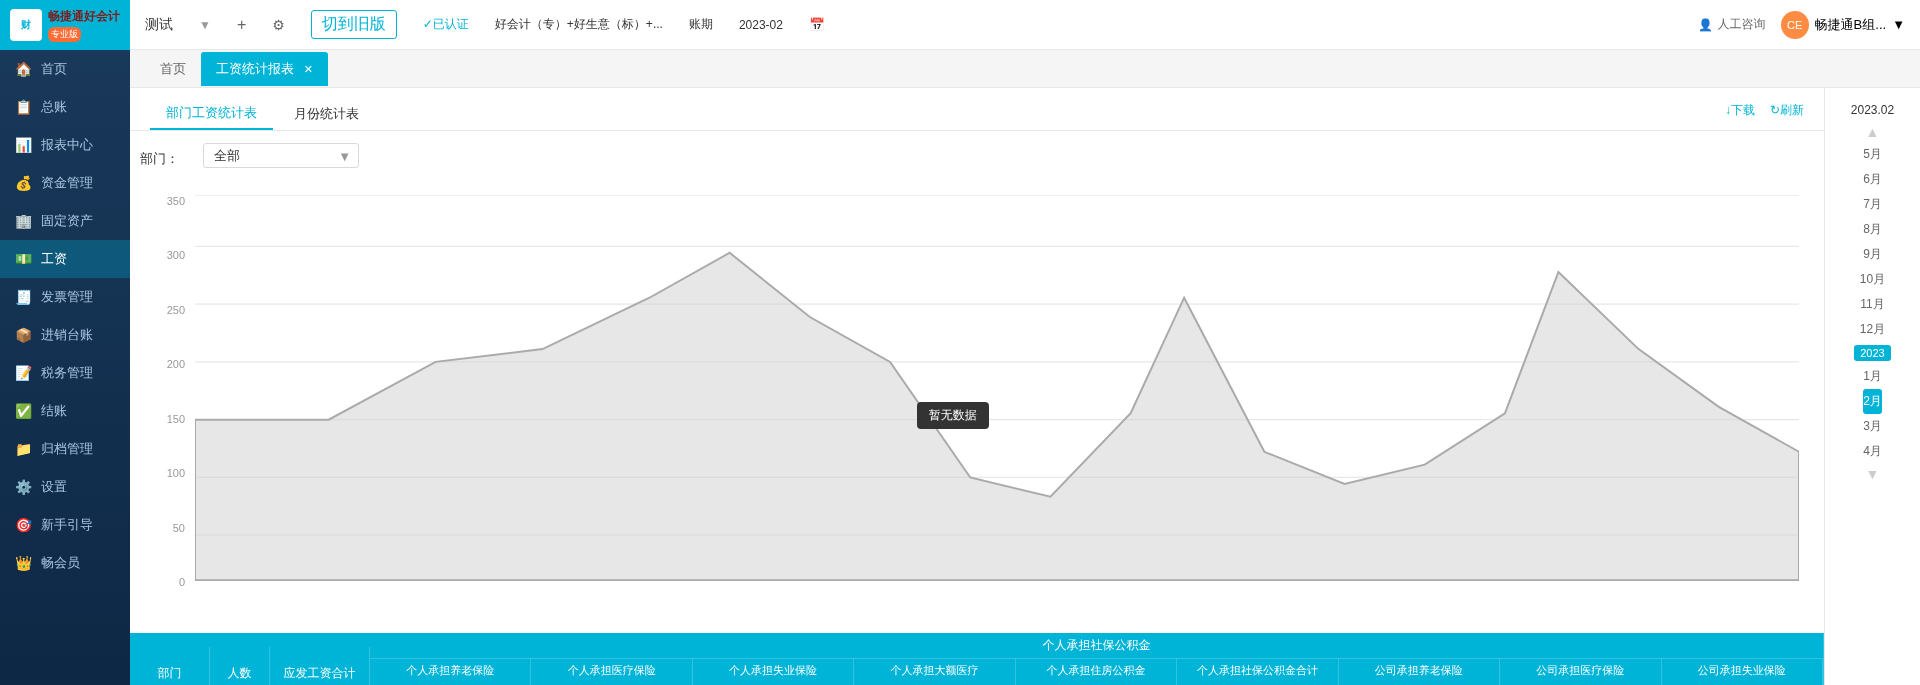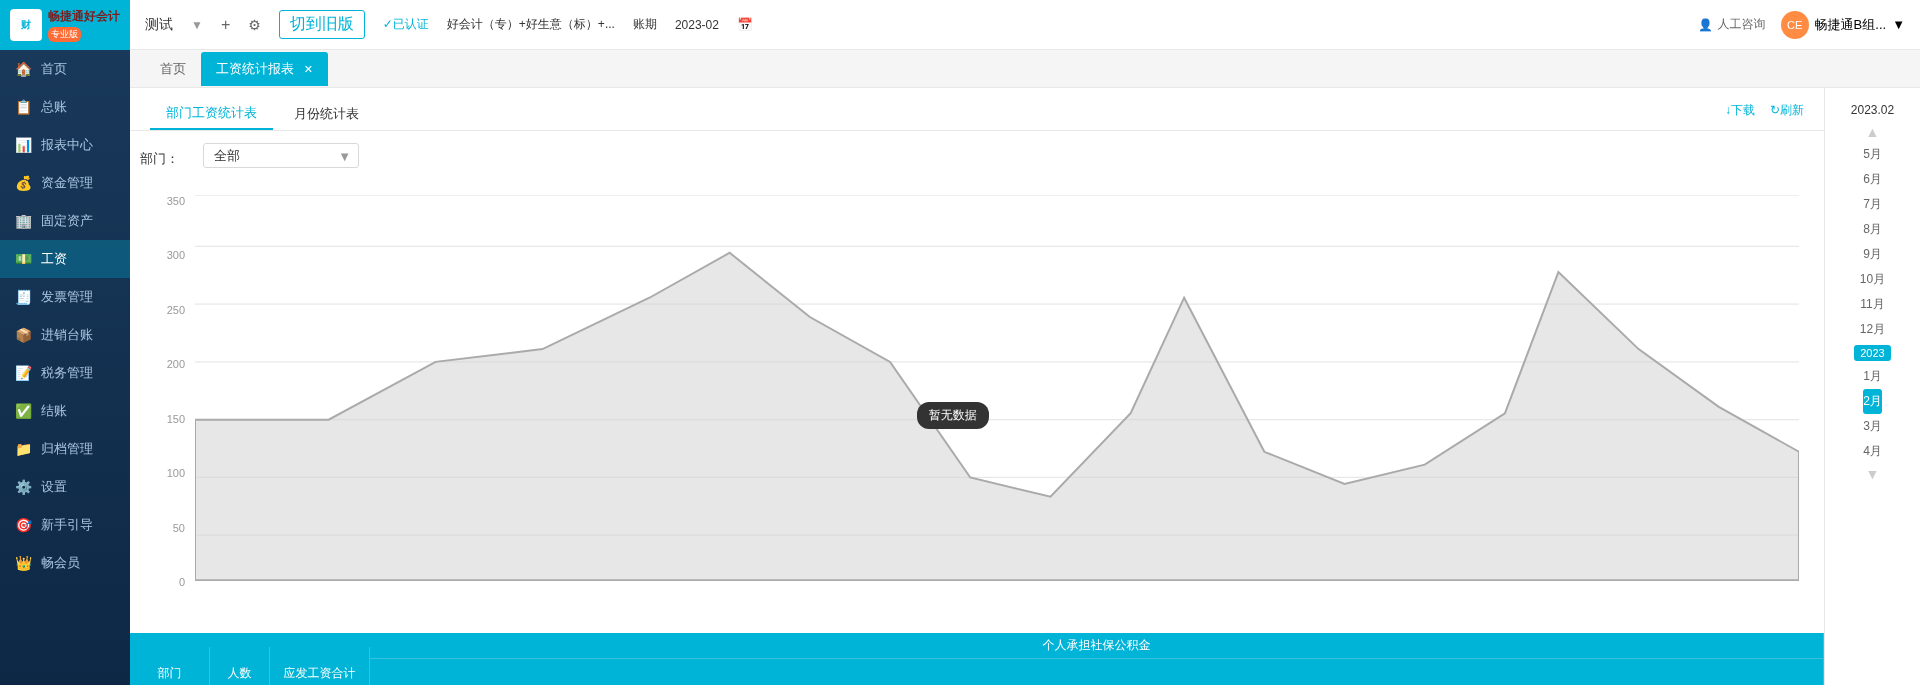--- a/index.html
+++ b/index.html
@@ -64,21 +64,21 @@
       overflow: hidden;
     }
 
     
     .topbar {
       background: white;
       height: 50px;
       display: flex;
       align-items: center;
       padding: 0 15px;
-      gap: 18px;
+      gap: 26px;
       border-bottom: 1px solid #e8e8e8;
       flex-shrink: 0;
     }
     .topbar-title { font-size: 14px; color: #333; font-weight: 500; }
     .topbar-arrow { color: #999; font-size: 12px; }
     .topbar-add { color: #666; font-size: 16px; cursor: pointer; }
     .topbar-settings { color: #666; font-size: 14px; cursor: pointer; }
     .topbar-btn {
       border: 1px solid #00b4d8;
       color: #00b4d8;
@@ -252,21 +252,21 @@
       stroke: #e8e8e8;
       stroke-width: 1;
     }
 
     
     .chart-tooltip {
       position: absolute;
       background: #333;
       color: white;
       padding: 5px 12px;
-      border-radius: 12px;
+      border-radius: 4px;
       font-size: 12px;
       white-space: nowrap;
       pointer-events: none;
     }
 
     
     .table-header {
       background: #00b4d8;
       height: 52px;
       display: flex;
@@ -521,20 +521,31 @@
         </div>
         <div class="table-col" style="width:60px;">
           <span>人数</span>
         </div>
         <div class="table-col" style="width:100px;">
           <span>应发工资合计</span>
         </div>
 
         <div style="display:flex;flex-direction:column;flex:1;height:100%;border-right:1px solid rgba(255,255,255,0.2);">
           <div style="color:white;font-size:12px;text-align:center;padding:4px;border-bottom:1px solid rgba(255,255,255,0.2);">个人承担社保公积金</div>
+          <div style="display:flex;flex:1;">
+            <div class="table-col-sub">个人承担养老保险</div>
+            <div class="table-col-sub">个人承担医疗保险</div>
+            <div class="table-col-sub">个人承担失业保险</div>
+            <div class="table-col-sub">个人承担大额医疗</div>
+            <div class="table-col-sub">个人承担住房公积金</div>
+            <div class="table-col-sub">个人承担社保公积金合计</div>
+            <div class="table-col-sub">公司承担养老保险</div>
+            <div class="table-col-sub">公司承担医疗保险</div>
+            <div class="table-col-sub">公司承担失业保险</div>
+          </div>
         </div>
       </div>
 
     </div>
 
     <div class="right-panel">
       <div class="right-panel-date">2023.02</div>
       <div class="right-panel-nav">▲</div>
       <div id="months-prev">
           <div class="right-panel-month">5月</div>

